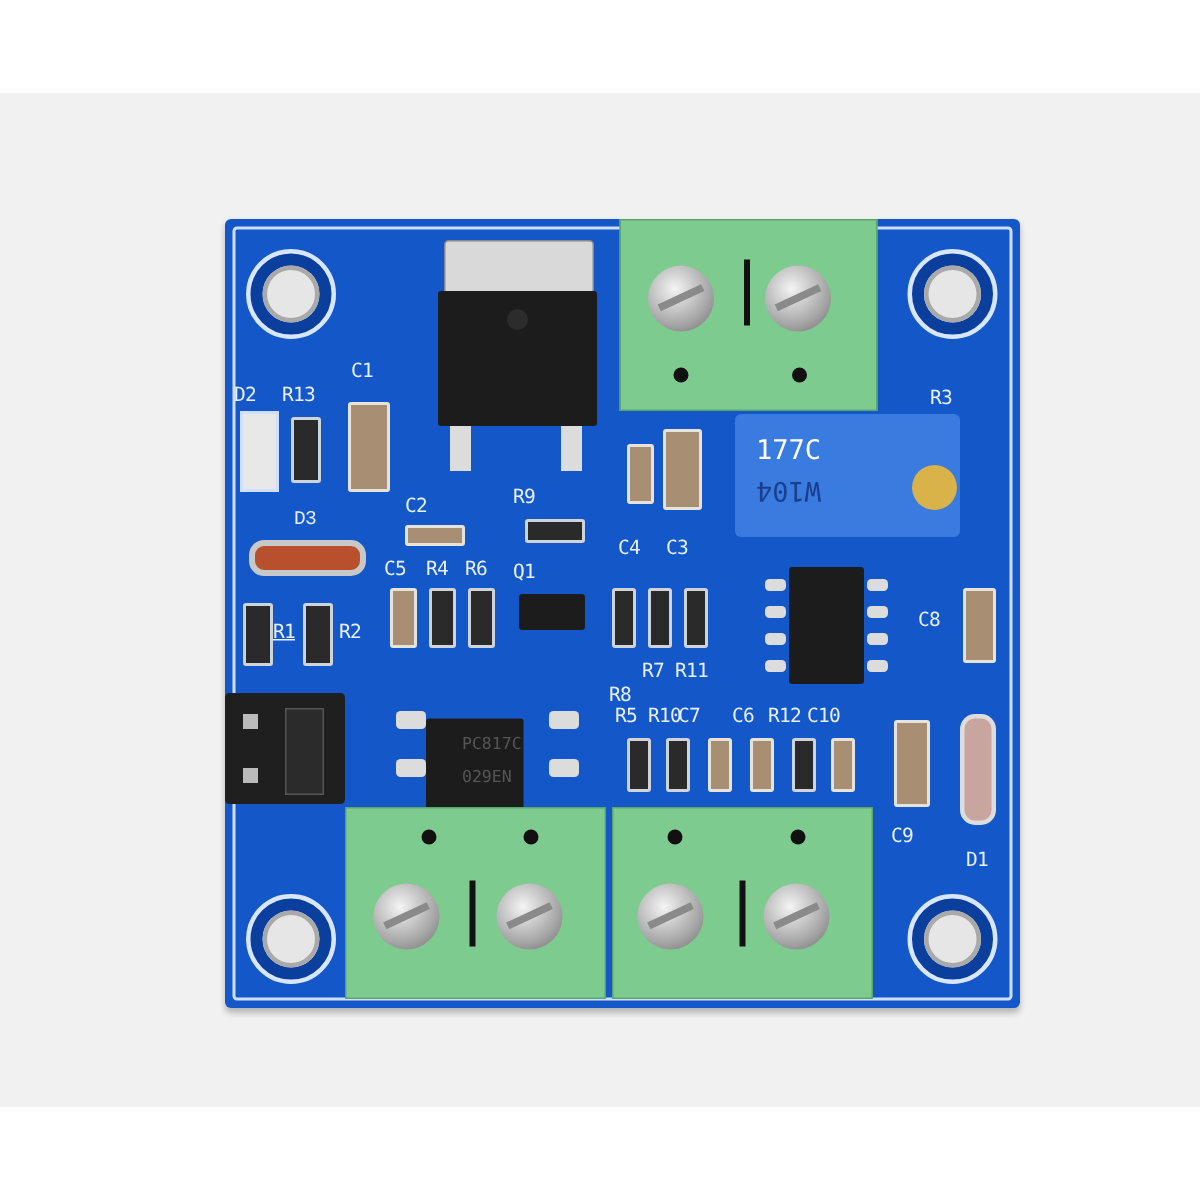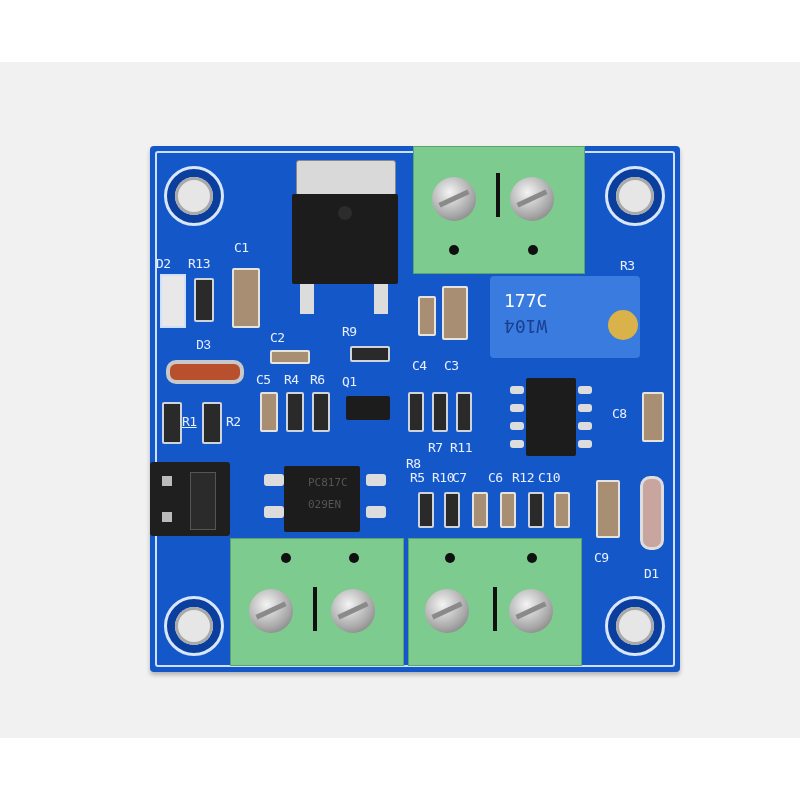--- a/index.html
+++ b/index.html
@@ -116,21 +116,21 @@
   <div class="smd" style="left:306px;top:246px;width:16px;height:40px;"></div>
   <div class="cap" style="left:492px;top:246px;width:22px;height:50px;"></div>
 
   <div style="position:absolute;left:0px;top:316px;width:80px;height:74px;background:#1f1f1f;border-radius:3px;">
     <div style="position:absolute;left:12px;top:14px;width:10px;height:10px;background:#bbb;"></div>
     <div style="position:absolute;left:12px;top:50px;width:10px;height:10px;background:#bbb;"></div>
     <div style="position:absolute;left:40px;top:10px;width:24px;height:56px;background:#2b2b2b;border:1px solid #555;"></div>
   </div>
 
   <div style="position:absolute;left:110px;top:312px;width:130px;height:74px;">
-    <div class="chip" style="left:24px;top:8px;width:76px;height:66px;">
+    <div class="chip" style="left:24px;top:21px;width:65px;height:66px;">
       <div class="mark" style="left:24px;top:10px;color:#555;">PC817C</div>
       <div class="mark" style="left:24px;top:32px;color:#555;">029EN</div>
     </div>
     <div class="pin" style="left:4px;top:16px;width:20px;height:12px;"></div>
     <div class="pin" style="left:4px;top:48px;width:20px;height:12px;"></div>
     <div class="pin" style="left:106px;top:16px;width:20px;height:12px;"></div>
     <div class="pin" style="left:106px;top:48px;width:20px;height:12px;"></div>
   </div>
 
   <div class="smd" style="left:268px;top:346px;width:16px;height:36px;"></div>

